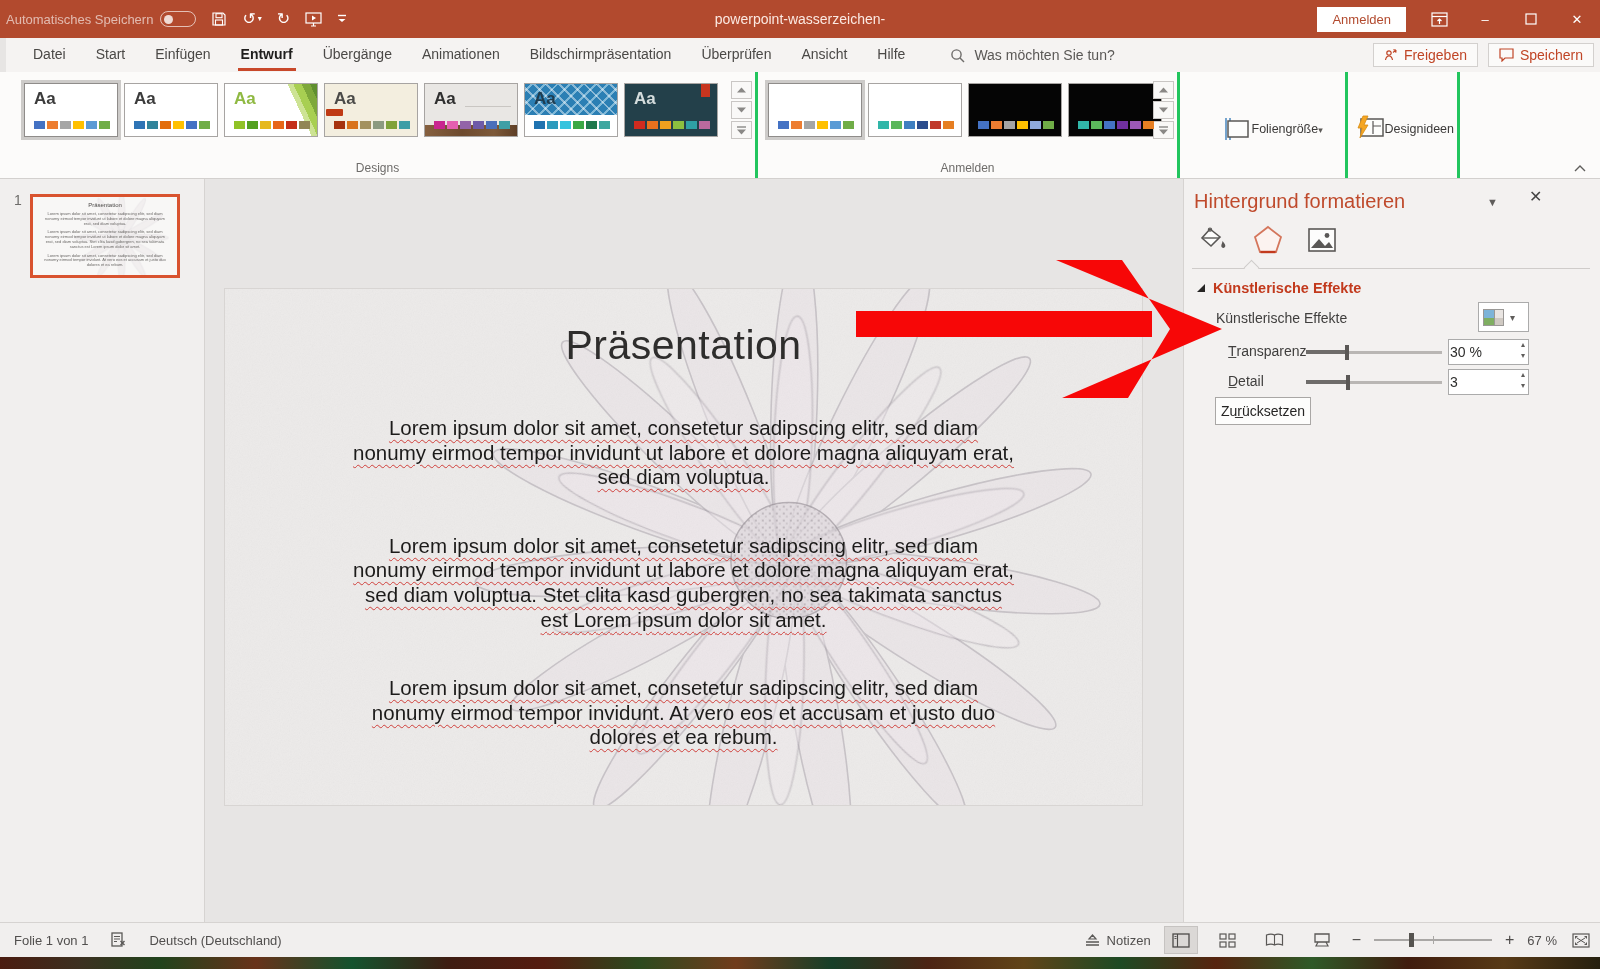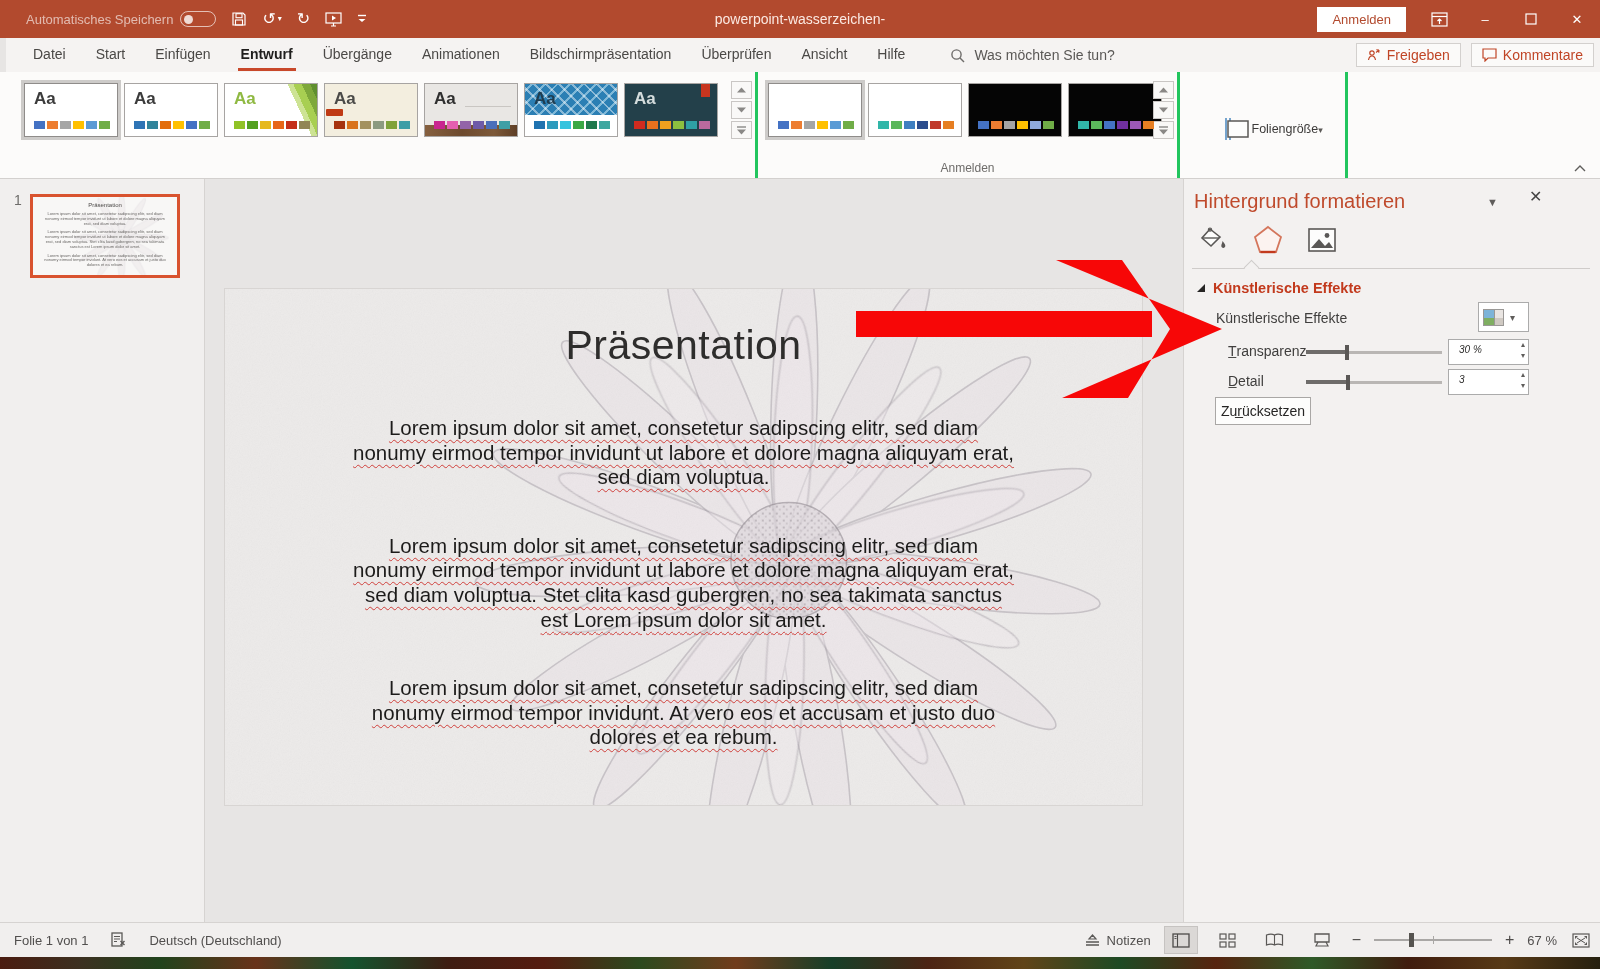--- a/index.html
+++ b/index.html
@@ -2,21 +2,21 @@
 <html><head>
 <meta charset="utf-8">
 <style>
   * { margin:0; padding:0; box-sizing:border-box; }
   html,body { width:1600px; height:969px; font-family:"Liberation Sans", sans-serif; overflow:hidden; }
   body { position:relative; background:#e7e5e4; }
   svg { display:block; }
 
   
   .titlebar { position:absolute; top:0; left:0; width:1600px; height:38px; background:#b24a2e; display:flex; align-items:center; color:#fff; }
-  .qat { display:flex; align-items:center; gap:15px; padding-left:26px; z-index:2; }
+  .qat { display:flex; align-items:center; gap:15px; padding-left:6px; z-index:2; }
   .autosave { display:flex; align-items:center; gap:7px; color:rgba(255,255,255,.62); font-size:13px; }
   .toggle { width:36px; height:16px; border:1px solid rgba(255,255,255,.65); border-radius:9px; position:relative; }
   .toggle .knob { width:9px; height:9px; background:rgba(255,255,255,.8); border-radius:50%; position:absolute; left:3px; top:2.5px; }
   .qicon { color:#fff; font-size:16px; line-height:1; display:flex; align-items:center; gap:2px; }
   .qcaret { font-size:8px; }
   .doc-title { position:absolute; left:0; right:0; top:0; height:38px; line-height:38px; text-align:center; font-size:14px; color:#fbe9e2; z-index:1; }
   .tb-right { margin-left:auto; display:flex; align-items:center; height:40px; z-index:2; }
   .signin { background:#fff; color:#b24a2e; font-size:13px; padding:5px 15px; margin-right:10px; cursor:default; }
   .winbtn { width:46px; height:38px; display:flex; align-items:center; justify-content:center; color:#fff; font-size:13px; }
 
@@ -89,21 +89,21 @@
   .fx-drop .mini-pic { width:21px; height:17px; margin-left:4px; border:1px solid #9a9896; display:flex; }
   .fx-drop .mini-pic i { display:block; height:100%; }
   .fx-drop .dcaret { margin-left:6px; font-size:10px; color:#5f5d5b; }
   .ctl-row { position:absolute; left:0; width:417px; height:26px; }
   .ctl-label { position:absolute; left:44px; top:4px; }
   .slider { position:absolute; left:122px; top:12px; width:136px; height:3px; background:#aFाड; }
   .slider { background:#b9b6b4; }
   .slider .fill { position:absolute; left:0; top:-1px; height:4px; width:var(--pct); background:#6e6c6a; }
   .slider .thumb { position:absolute; top:-6px; left:var(--pct); width:4px; height:15px; background:#5a5856; margin-left:-2px; }
   .spin { position:absolute; left:264px; top:0; width:81px; height:26px; background:#fff; border:1px solid #ababab; }
-  .spin .val { position:absolute; left:10px; top:4px; font-size:10px; color:#2e2d2c;font-style:italic; }
+  .spin .val { position:absolute; left:1px; top:4px; font-size:14px; color:#2e2d2c; }
   .spin .arrows { position:absolute; right:3px; top:1px; display:flex; flex-direction:column; gap:3px; font-size:8px; color:#5f5d5b; line-height:1; }
   .panelbtn { background:#fdfdfc; border:1px solid #a9a7a5; color:#262524; font-size:14px; font-family:"Liberation Sans",sans-serif; }
   .reset-btn { position:absolute; left:31px; top:218px; width:96px; height:28px; }
   .bottom-btns { position:absolute; left:9px; bottom:17px; display:flex; gap:12px; }
   .bottom-btns .panelbtn { height:26px; padding:0 12px; }
 
   
   .statusbar { position:absolute; left:0; top:922px; width:1600px; height:35px; background:#f1efee; border-top:1px solid #d6d3d1; display:flex; align-items:center; font-size:13px; color:#514f4e; }
   .sb-left { display:flex; align-items:center; gap:22px; padding-left:14px; }
   .sb-right { margin-left:auto; display:flex; align-items:center; gap:13px; padding-right:10px; }
@@ -204,21 +204,21 @@
           <circle cx="5" cy="5" r="2.2" fill="none" stroke="#c04526" stroke-width="1.2"></circle>
           <path d="M1.5 12c.5-2.8 2-4 3.5-4s3 1.2 3.5 4" fill="none" stroke="#c04526" stroke-width="1.2"></path>
           <path d="M9 4.5l3-2.5m0 0l-2.7-.2m2.7.2l-.2 2.7" stroke="#c04526" stroke-width="1.1" fill="none"></path>
         </svg>
       <span>Freigeben</span>
     </span>
     <span class="pillbtn">
       <svg width="15" height="14" viewBox="0 0 15 14">
           <path d="M1 1h13v9H6l-3 3v-3H1z" fill="none" stroke="#c04526" stroke-width="1.2"></path>
         </svg>
-      <span>Kommentare</span>
+      <span>Speichern</span>
     </span>
   </div>
 </div>
 
 <div class="ribbon">
   <div class="rgroup" style="width:758px;">
     <div class="gallery">
         <div class="gthumb sel" style="background: rgb(255, 255, 255);"><span class="aa" style="color: rgb(59, 59, 59);">Aa</span><span class="swatches">
             <i style="background: rgb(68, 114, 196);"></i>
             <i style="background: rgb(237, 125, 49);"></i>
@@ -287,20 +287,21 @@
             <path d="M0 .5l4.5 5 4.5-5z" fill="#8a8886"></path>
           </svg>
         </span>
       <span class="sbtn">
           <svg width="9" height="9" viewBox="0 0 9 9">
             <path d="M0 1h9" stroke="#8a8886" stroke-width="1.4"></path>
             <path d="M0 3.5l4.5 5 4.5-5z" fill="#8a8886"></path>
           </svg>
         </span>
     </div>
+    <div class="rgroup-label">Designs</div>
   </div>
 
   <div class="rgroup" style="width:422px;">
     <div class="gallery" style="padding-left:10px;">
         <div class="vthumb sel" style="background: rgb(255, 255, 255);">
           <span class="swatches">
             <i style="background: rgb(68, 114, 196);"></i>
             <i style="background: rgb(237, 125, 49);"></i>
             <i style="background: rgb(165, 165, 165);"></i>
             <i style="background: rgb(255, 192, 0);"></i>
@@ -366,20 +367,32 @@
         <svg width="30" height="28" viewBox="0 0 30 28">
             <path d="M4 3v22M8 3v22" stroke="#2e75b6" stroke-width="1.3"></path>
             <rect x="6" y="6" width="20" height="16" fill="#fdfdfc" stroke="#5a5856" stroke-width="1.5"></rect>
           </svg>
       </span>
       <span>Foliengröße</span>
       <span style="font-size:9px; color:#5a5856; margin-top:3px;">▾</span>
     </div>
   </div>
 
+  <div class="rgroup" style="width:112px; display:flex; justify-content:center;">
+    <div class="bigbtn" style="width:100px;">
+      <span class="bicon">
+        <svg width="32" height="28" viewBox="0 0 32 28">
+            <rect x="8" y="4" width="22" height="17" fill="#fdfdfc" stroke="#5a5856" stroke-width="1.5"></rect>
+            <path d="M20 6v13M20 11h8" stroke="#5a5856" stroke-width="1.2"></path>
+            <path d="M10 1l-5 12h4l-2 10 8-13h-4l4-9z" fill="#f5a623" stroke="#d78b12" stroke-width=".8"></path>
+          </svg>
+      </span>
+      <span>Designideen</span>
+    </div>
+  </div>
 
   <div class="rgroup" style="border-right:none; flex:1;"></div>
   <span class="ribbon-collapse">
     <svg width="12" height="7" viewBox="0 0 12 7">
         <path d="M1 6l5-5 5 5" fill="none" stroke="#5f5d5b" stroke-width="1.4"></path>
       </svg>
   </span>
 </div>
 
 <div class="thumbpane">

